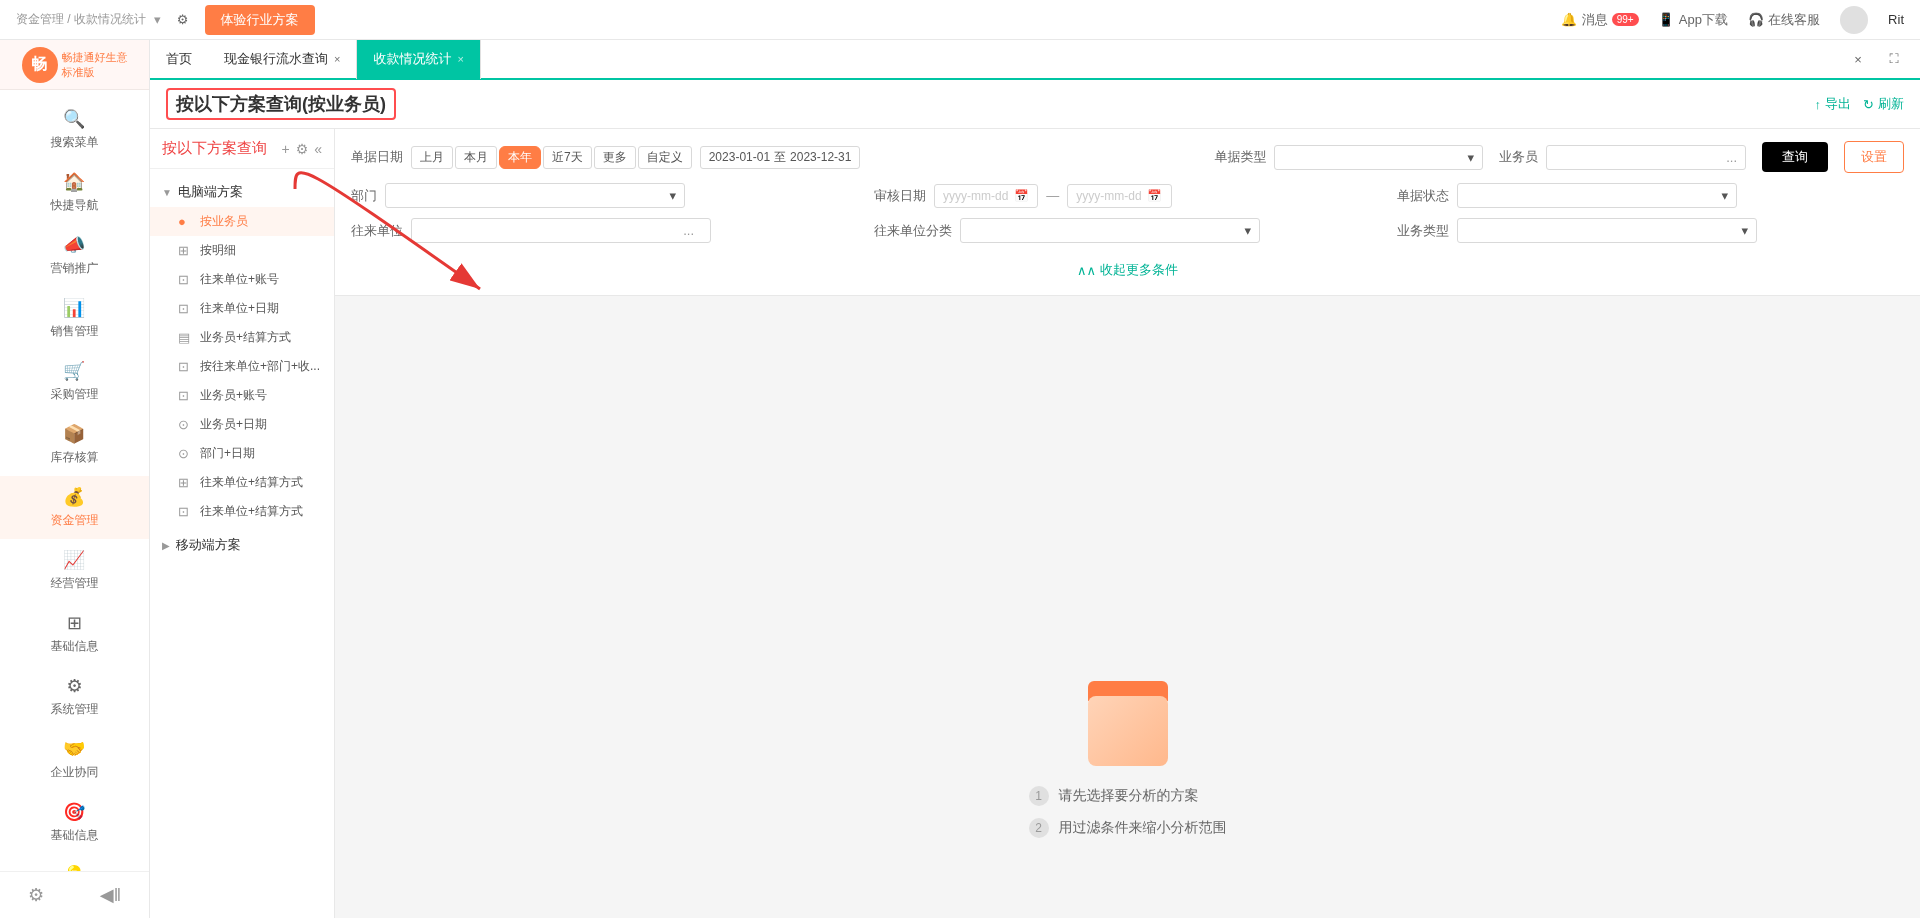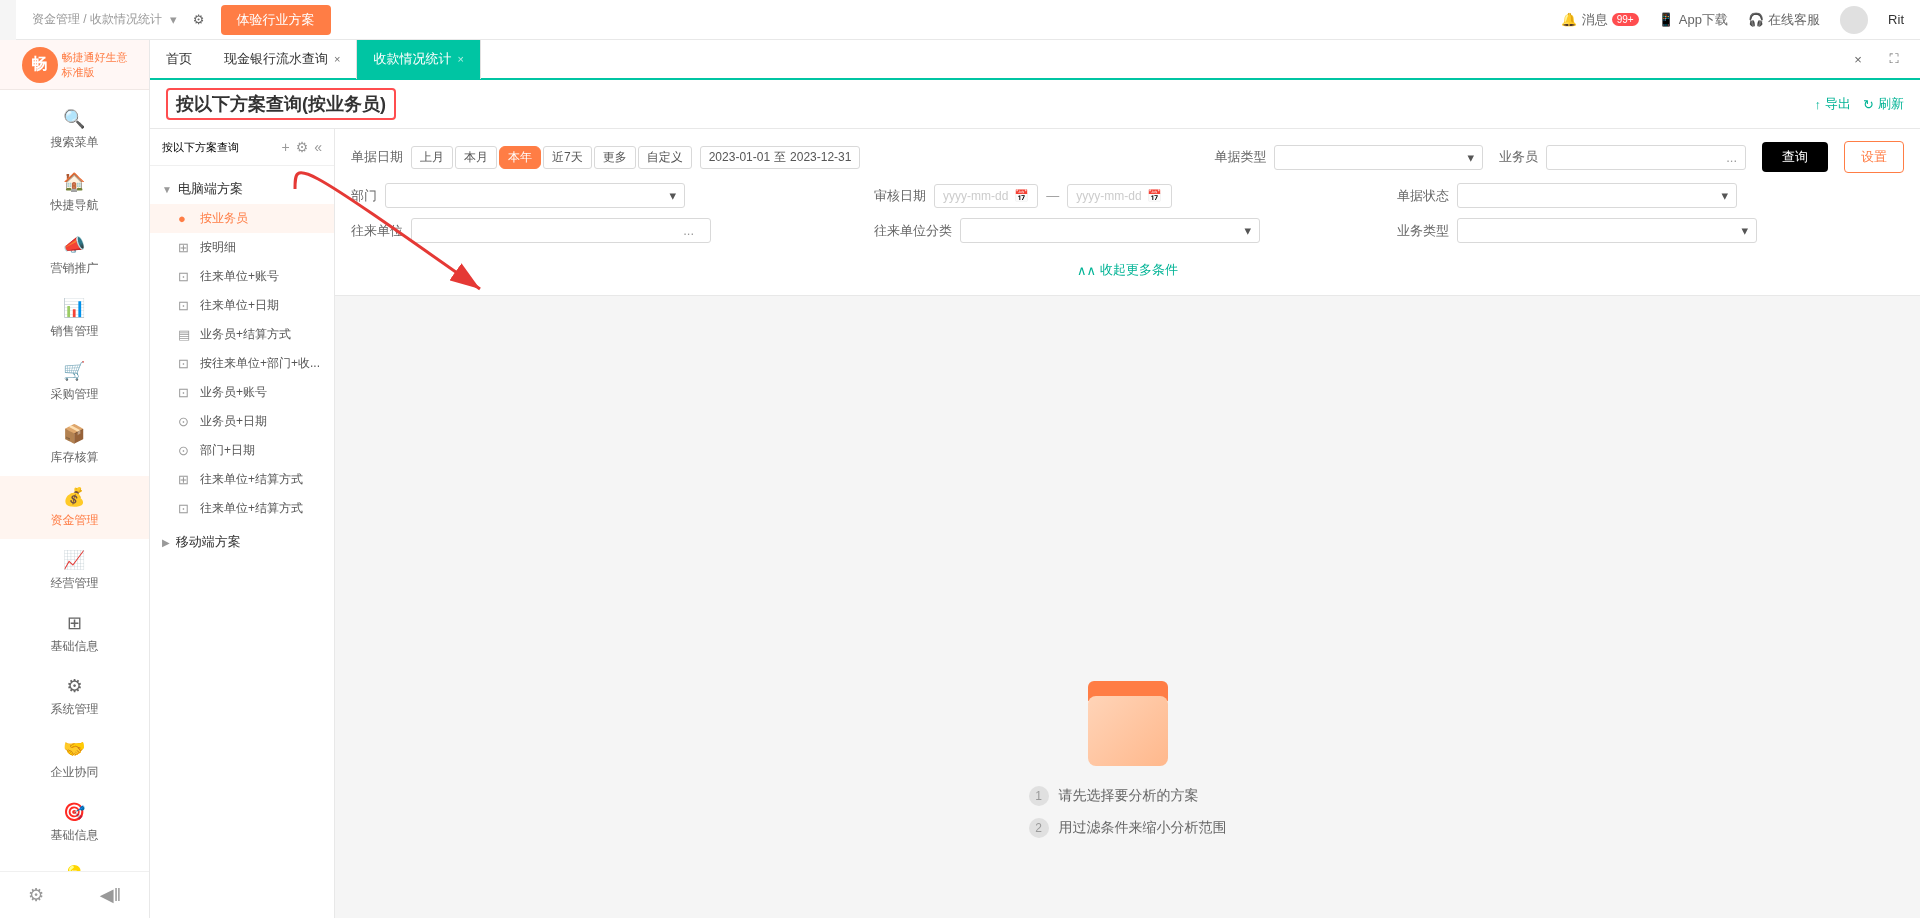--- a/index.html
+++ b/index.html
@@ -7,21 +7,20 @@
 
     
     .top-header {
       height: 40px;
       background: #fff;
       display: flex;
       align-items: center;
       padding: 0 16px;
       border-bottom: 1px solid #e8e8e8;
       position: relative;
-      margin-left: 16px;
     }
     .top-header-left {
       display: flex;
       align-items: center;
       gap: 8px;
       flex: 1;
     }
     .breadcrumb-text {
       color: #999;
       font-size: 12px;
@@ -215,21 +214,21 @@
       border-right: 1px solid #e8e8e8;
       flex-shrink: 0;
       display: flex;
       flex-direction: column;
     }
     .panel-header {
       padding: 10px 12px;
       display: flex; align-items: center; justify-content: space-between;
       border-bottom: 1px solid #f0f0f0;
     }
-    .panel-header-title { color: #000000; font-size: 11px; }
+    .panel-header-title { color: #ef4444; font-size: 15px; }
     .panel-header-btns { display: flex; gap: 6px; }
     .panel-icon-btn { cursor: pointer; color: #999; font-size: 14px; }
     .scheme-tree { flex: 1; overflow-y: auto; padding: 8px 0; }
     .tree-group { margin-bottom: 4px; }
     .tree-group-header {
       display: flex; align-items: center; gap: 6px;
       padding: 6px 12px; cursor: pointer; color: #333; font-size: 13px;
     }
     .tree-arrow { font-size: 10px; color: #999; }
     .tree-item {

